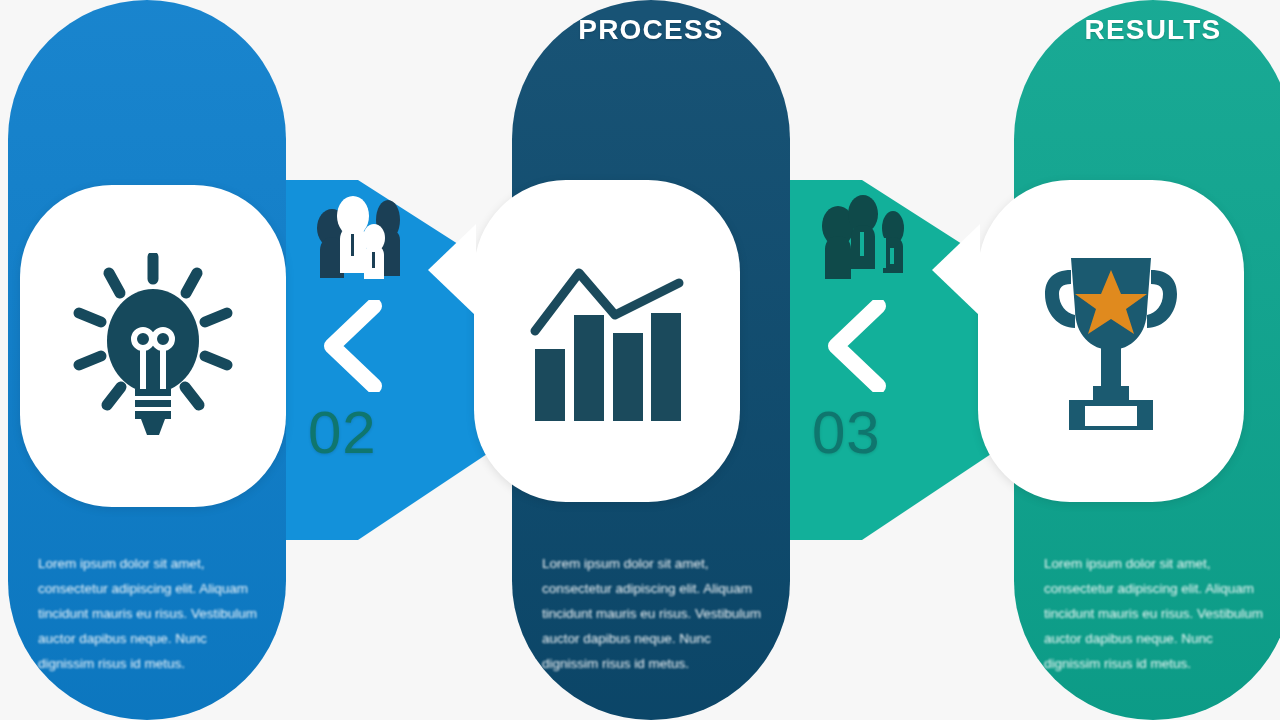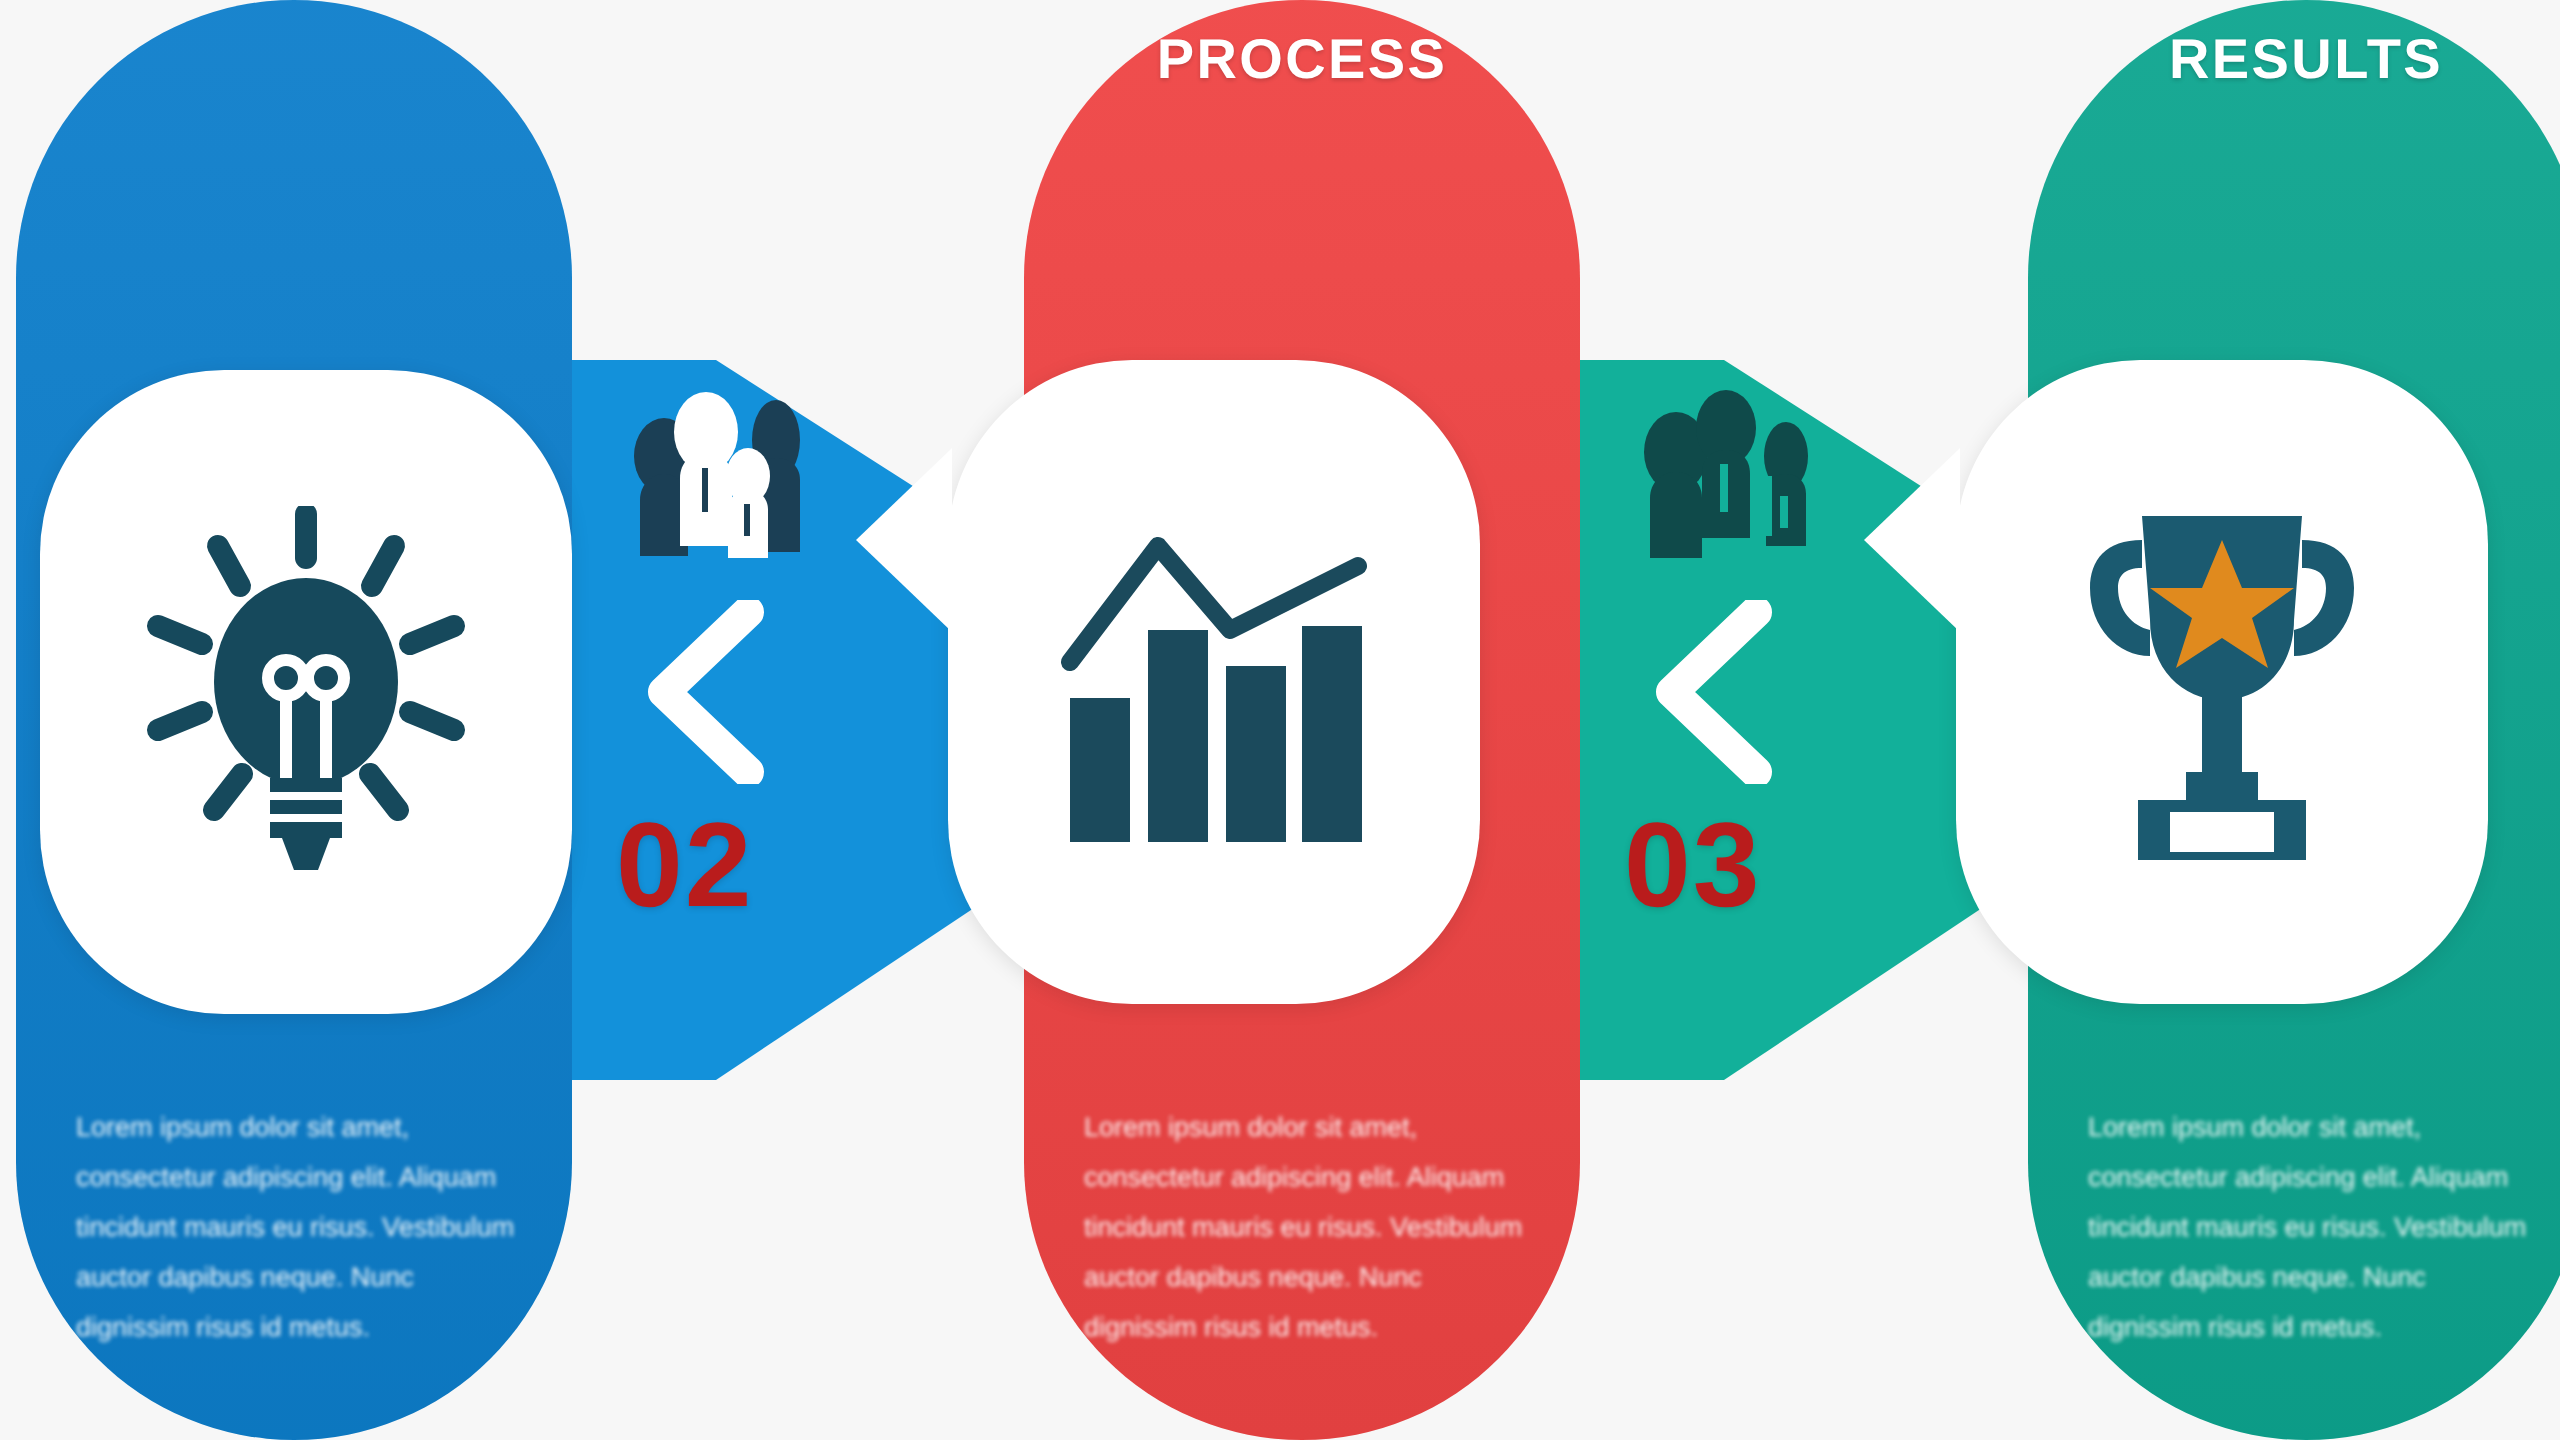--- a/index.html
+++ b/index.html
@@ -29,21 +29,21 @@
   .panel .panel-body {
     position: absolute; left: 30px; right: 24px; top: 552px;
     color: #ffffff;
     font-size: 13.5px;
     line-height: 1.85;
     filter: blur(1.15px);
     opacity: .95;
   }
 
   #panel-1 { left: 8px;    width: 278px; background: #0d7ecb; }
-  #panel-2 { left: 512px;  width: 278px; background: #ef4444; }
+  #panel-2 { left: 512px;  width: 278px; background: #0c4a6e; }
   #panel-3 { left: 1014px; width: 278px; background: #0da58f; }
 
   
   .panel .shade {
     position: absolute; inset: 0;
     background: linear-gradient(180deg, rgba(255,255,255,.05) 0%, rgba(0,0,0,.06) 100%);
     pointer-events: none;
   }
 
   
@@ -99,23 +99,23 @@
     clip-path: polygon(100% 100%, 100% 0, 0 100%);
   }
 
   .band .people { position: absolute; left: 26px; top: 14px; }
   .band .chev {
     position: absolute; left: 28px; top: 120px;
     width: 74px; height: 92px;
   }
   .band .step-num {
     position: absolute; left: 22px; top: 218px;
-    color: #b91c1c;
+    color: #0f766e;
     font-size: 60px;
-    font-weight: bold;
+    font-weight: normal;
     letter-spacing: 1px;
     text-shadow: 0 1px 3px rgba(0,0,0,.15);
   }
 </style>
 </head>
 <body>
 
 <div id="stage">
 
   <div class="panel" id="panel-1">

